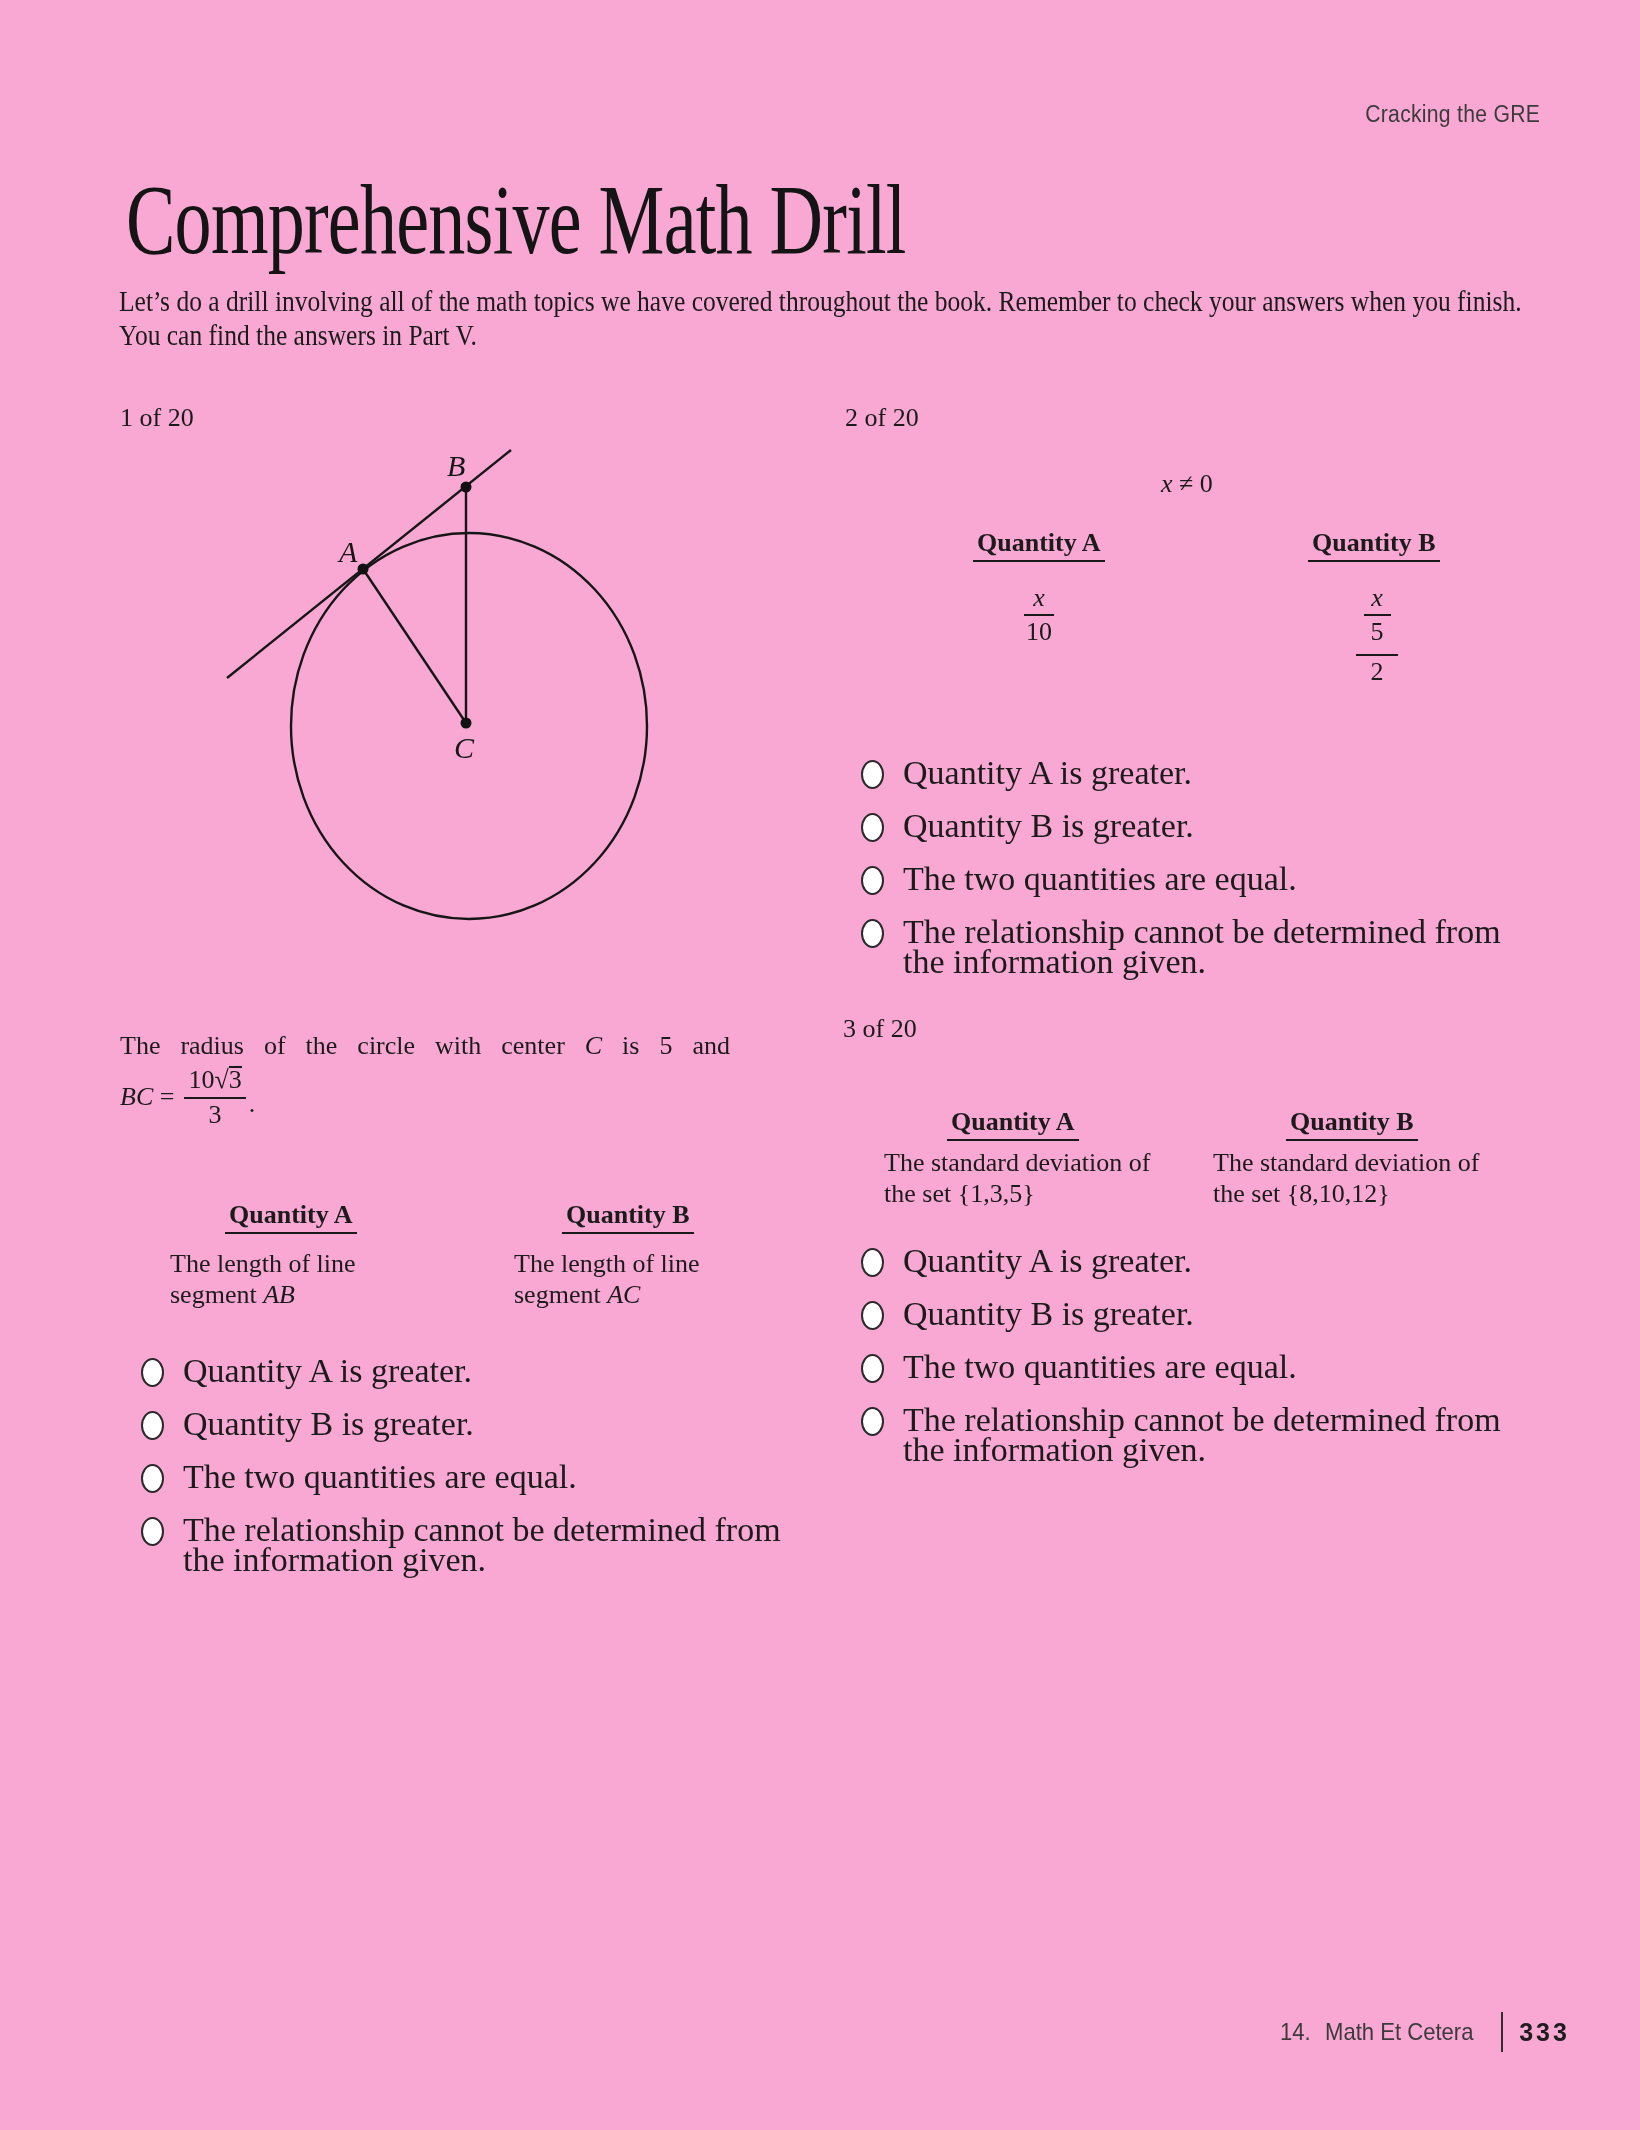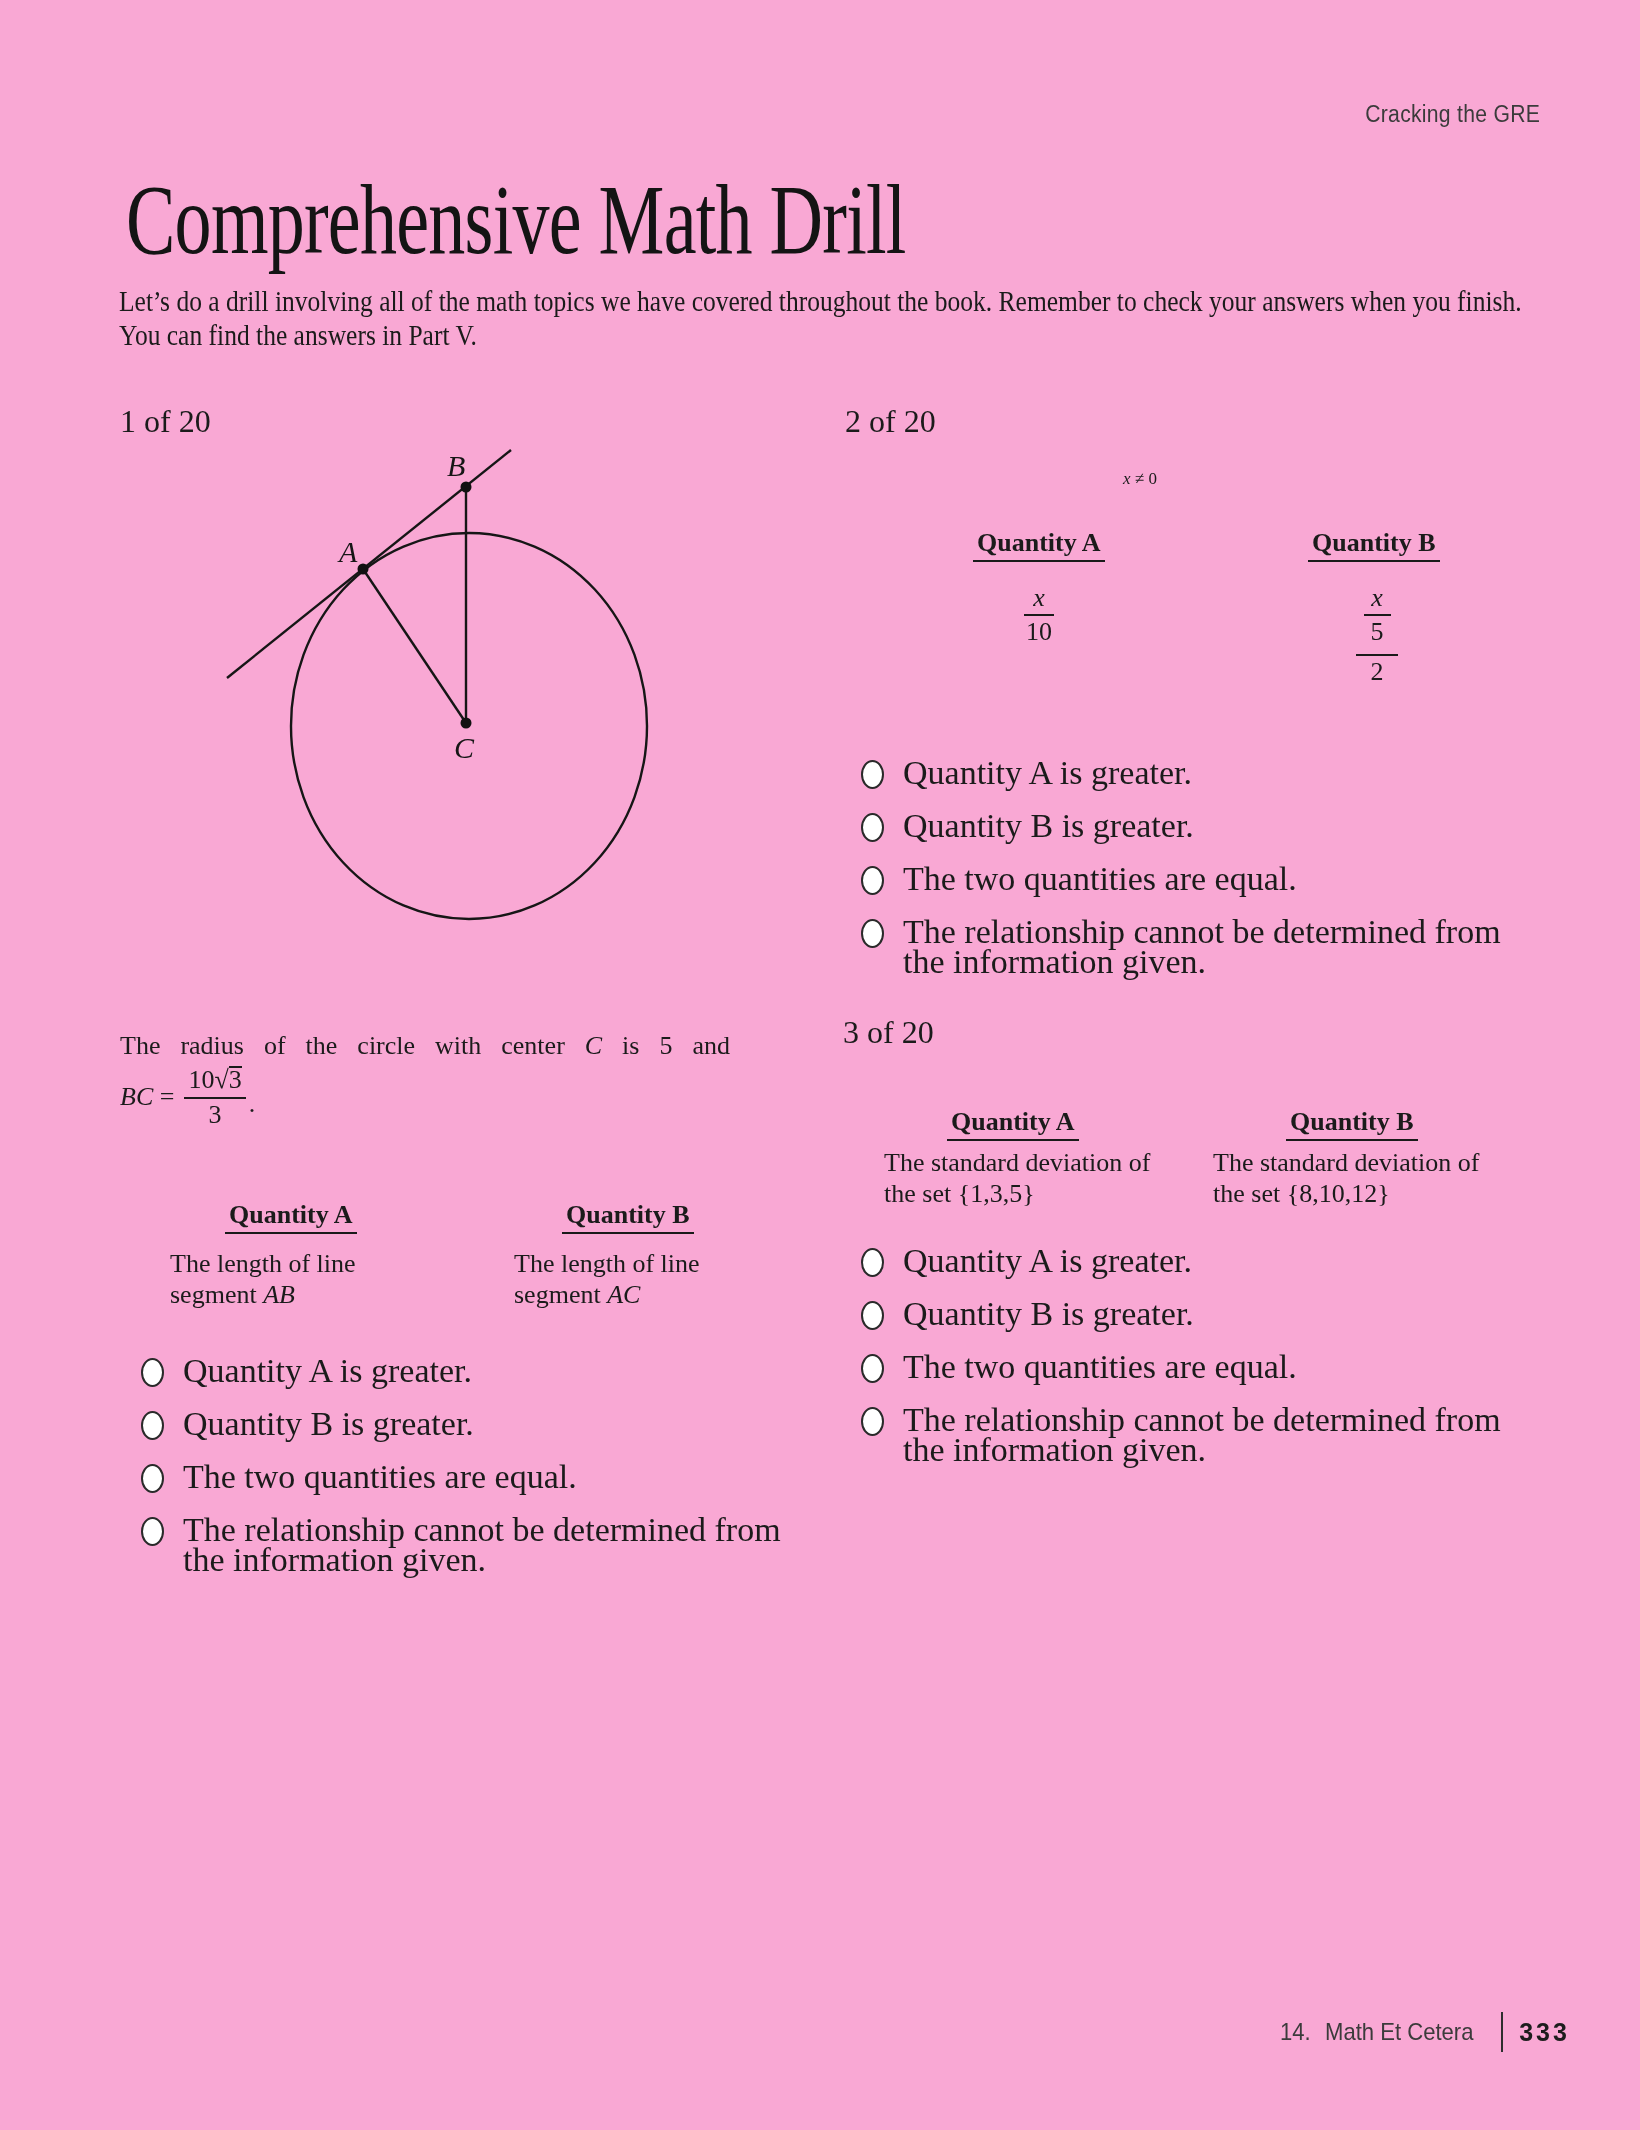--- a/index.html
+++ b/index.html
@@ -26,21 +26,21 @@
     font-size:100px;line-height:1;
     color:#141414;white-space:nowrap;
     transform:scaleX(.74);transform-origin:left top;
     letter-spacing:-1px;
   }
   .intro{
     left:119px;top:284px;width:1612px;
     font-size:29px;line-height:34px;
     transform:scaleX(.88);transform-origin:left top;
   }
-  .qlabel{font-size:32px;}
+  .qlabel{font-size:26px;}
 
   
   .diagram{left:210px;top:438px;}
   .diagram text{
     font-family:"Liberation Serif","DejaVu Serif",serif;
     font-style:italic;font-size:30px;fill:#161616;
   }
 
   
   .qtext{
@@ -149,21 +149,21 @@
         <span class="choice-text">The two quantities are equal.</span>
       </div>
     <div class="choice">
         <span class="radio"></span>
         <span class="choice-text">The relationship cannot be determined from the information given.</span>
       </div>
   </div>
 
   <div class="abs qlabel" style="left:845px;top:403px;">2 of 20</div>
 
-  <div class="abs" style="left:1123px;top:469px;font-size:17px;"><span class="it">x</span><span> ≠ 0</span></div>
+  <div class="abs" style="left:1161px;top:469px;font-size:26px;"><span class="it">x</span><span> ≠ 0</span></div>
 
   <div class="abs qheader" style="left:973px;top:528px;">Quantity A</div>
   <div class="abs qheader" style="left:1308px;top:528px;">Quantity B</div>
 
   <div class="abs fracbox" style="left:979px;top:585px;">
     <span class="fline it">x</span>
     <span class="smallbar" style="width:30px;"></span>
     <span class="fline">10</span>
   </div>
 

